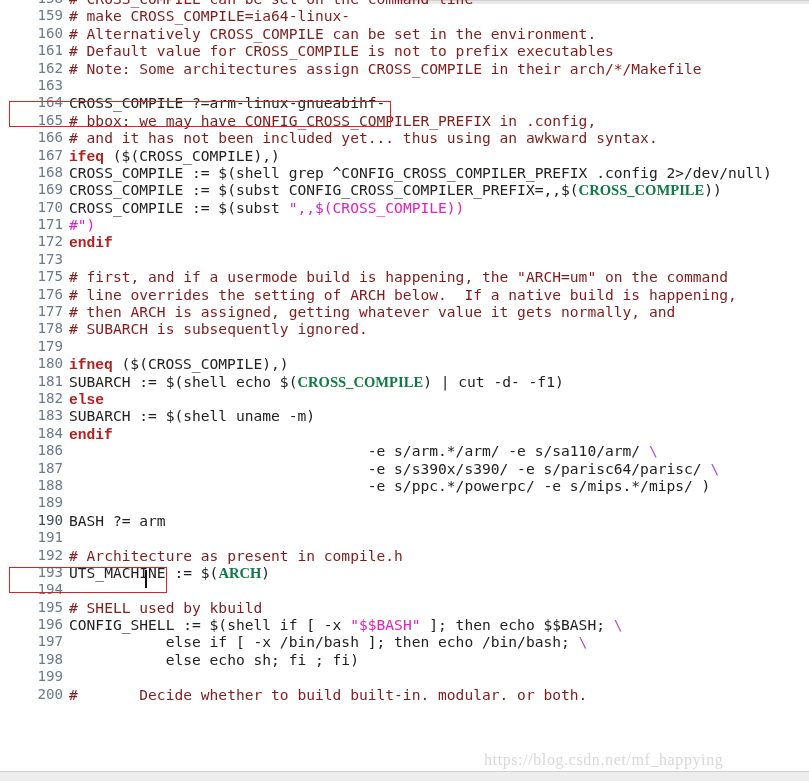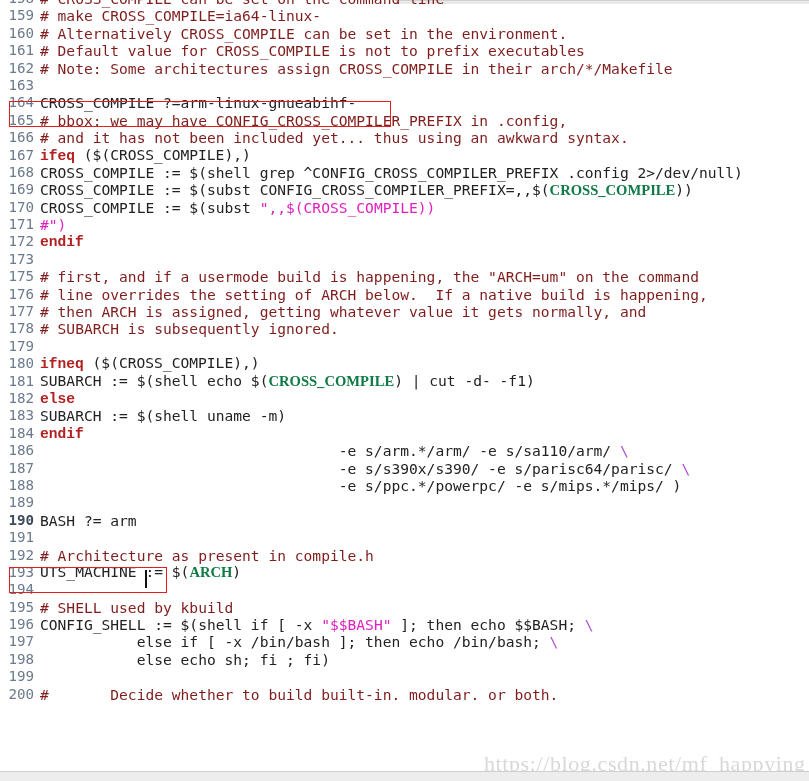--- a/index.html
+++ b/index.html
@@ -43,38 +43,39 @@
 
   .code {
     position: absolute;
     top: -10px;
     left: 0;
     width: 809px;
   }
 
   .line {
     display: flex;
-    align-items: center;
+    align-items: flex-start;
     height: 17.4px;
     line-height: 17.4px;
     white-space: pre;
     font-size: 14.6px;
+    margin-left: 29px;
   }
 
   .ln {
     width: 34px;
     min-width: 34px;
     text-align: right;
     color: #6b7a8c;
     font-size: 14.2px;
     padding-right: 6px;
     user-select: none;
   }
   .ln.cur {
-    font-weight: bold;
+    font-weight: normal;
     color: #3f4c5c;
   }
 
   .src {
     flex: 1;
     color: #222222;
   }
 
   
   .c-comment { color: #7f1d1d; }
@@ -103,21 +104,21 @@
     height: 18px;
     background: #111111;
   }
 
   
   .watermark {
     position: absolute;
     left: 484px;
     top: 751px;
     font-family: "Liberation Serif", "DejaVu Serif", serif;
-    font-size: 22px;
+    font-size: 16px;
     letter-spacing: 0.6px;
     color: #d8d8d8;
     white-space: nowrap;
     pointer-events: none;
   }
 </style>
 </head>
 <body>
 
 <div id="editor">

